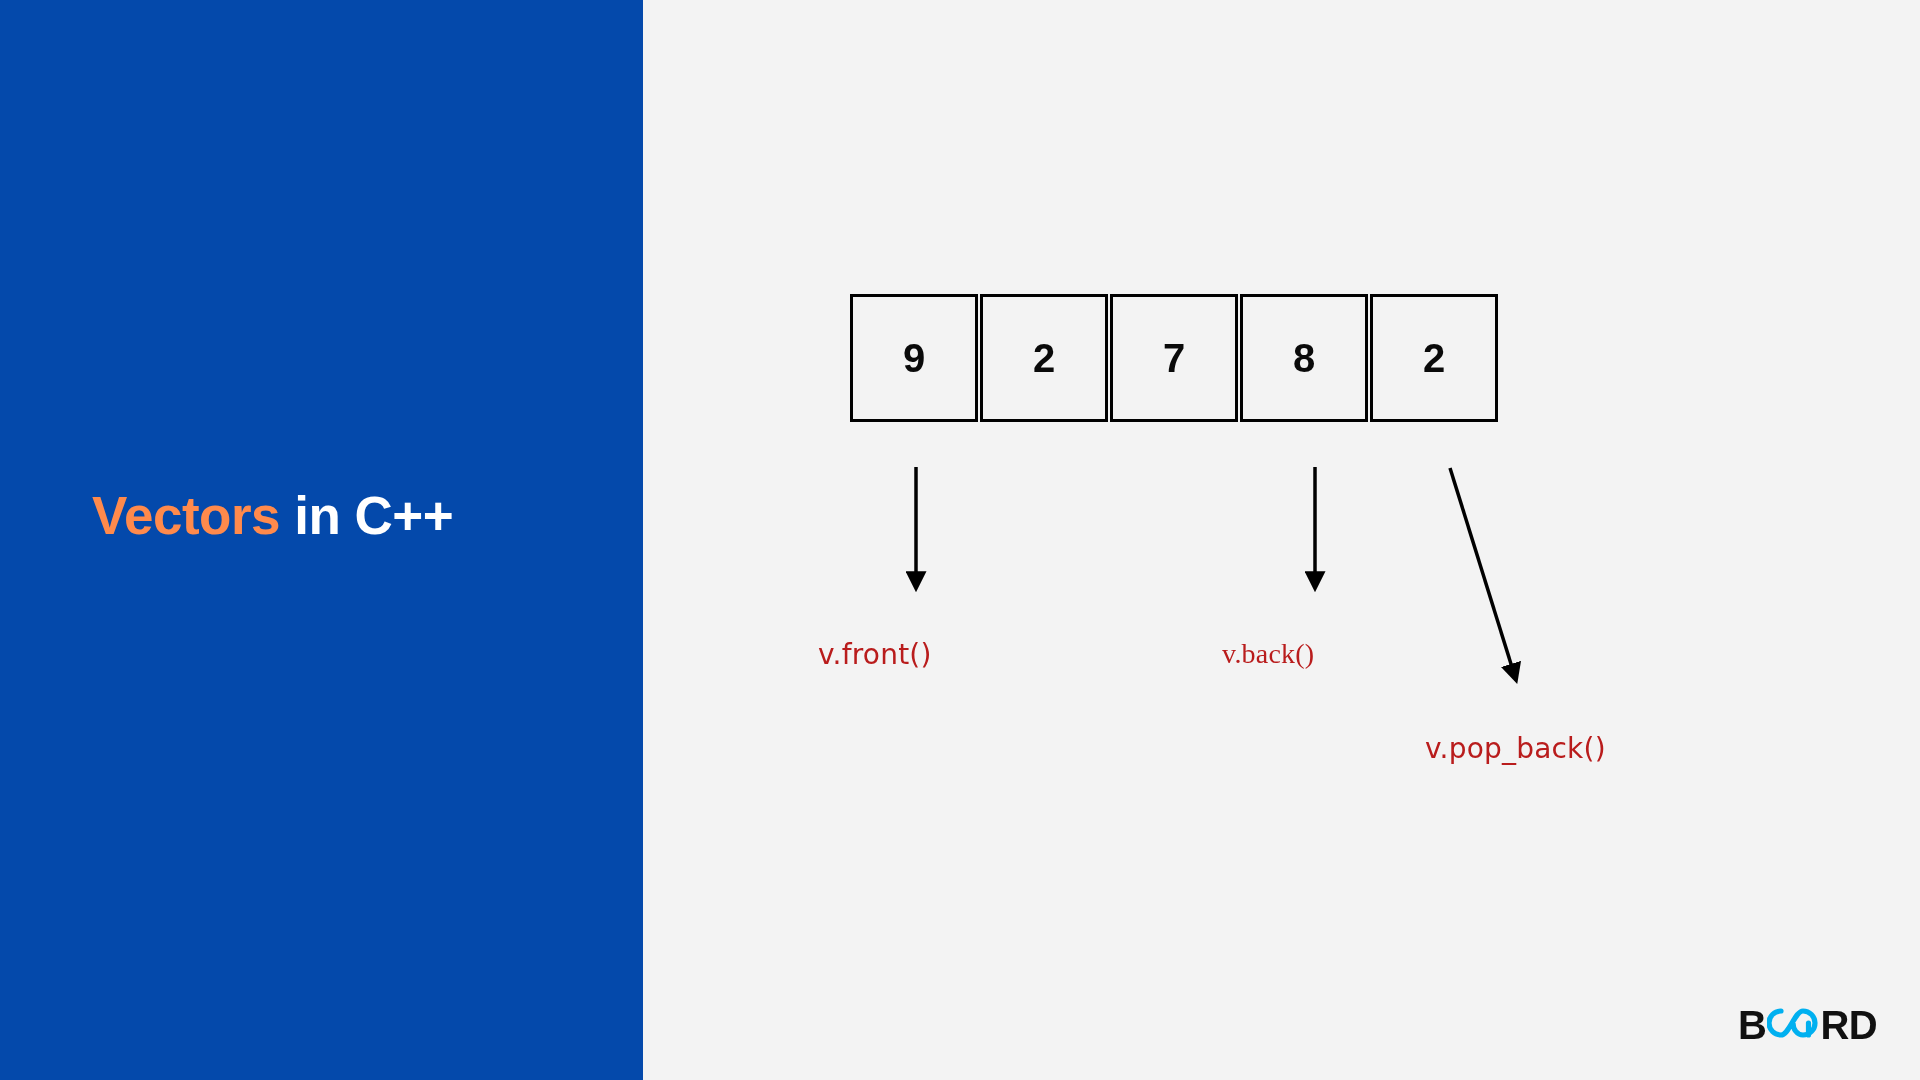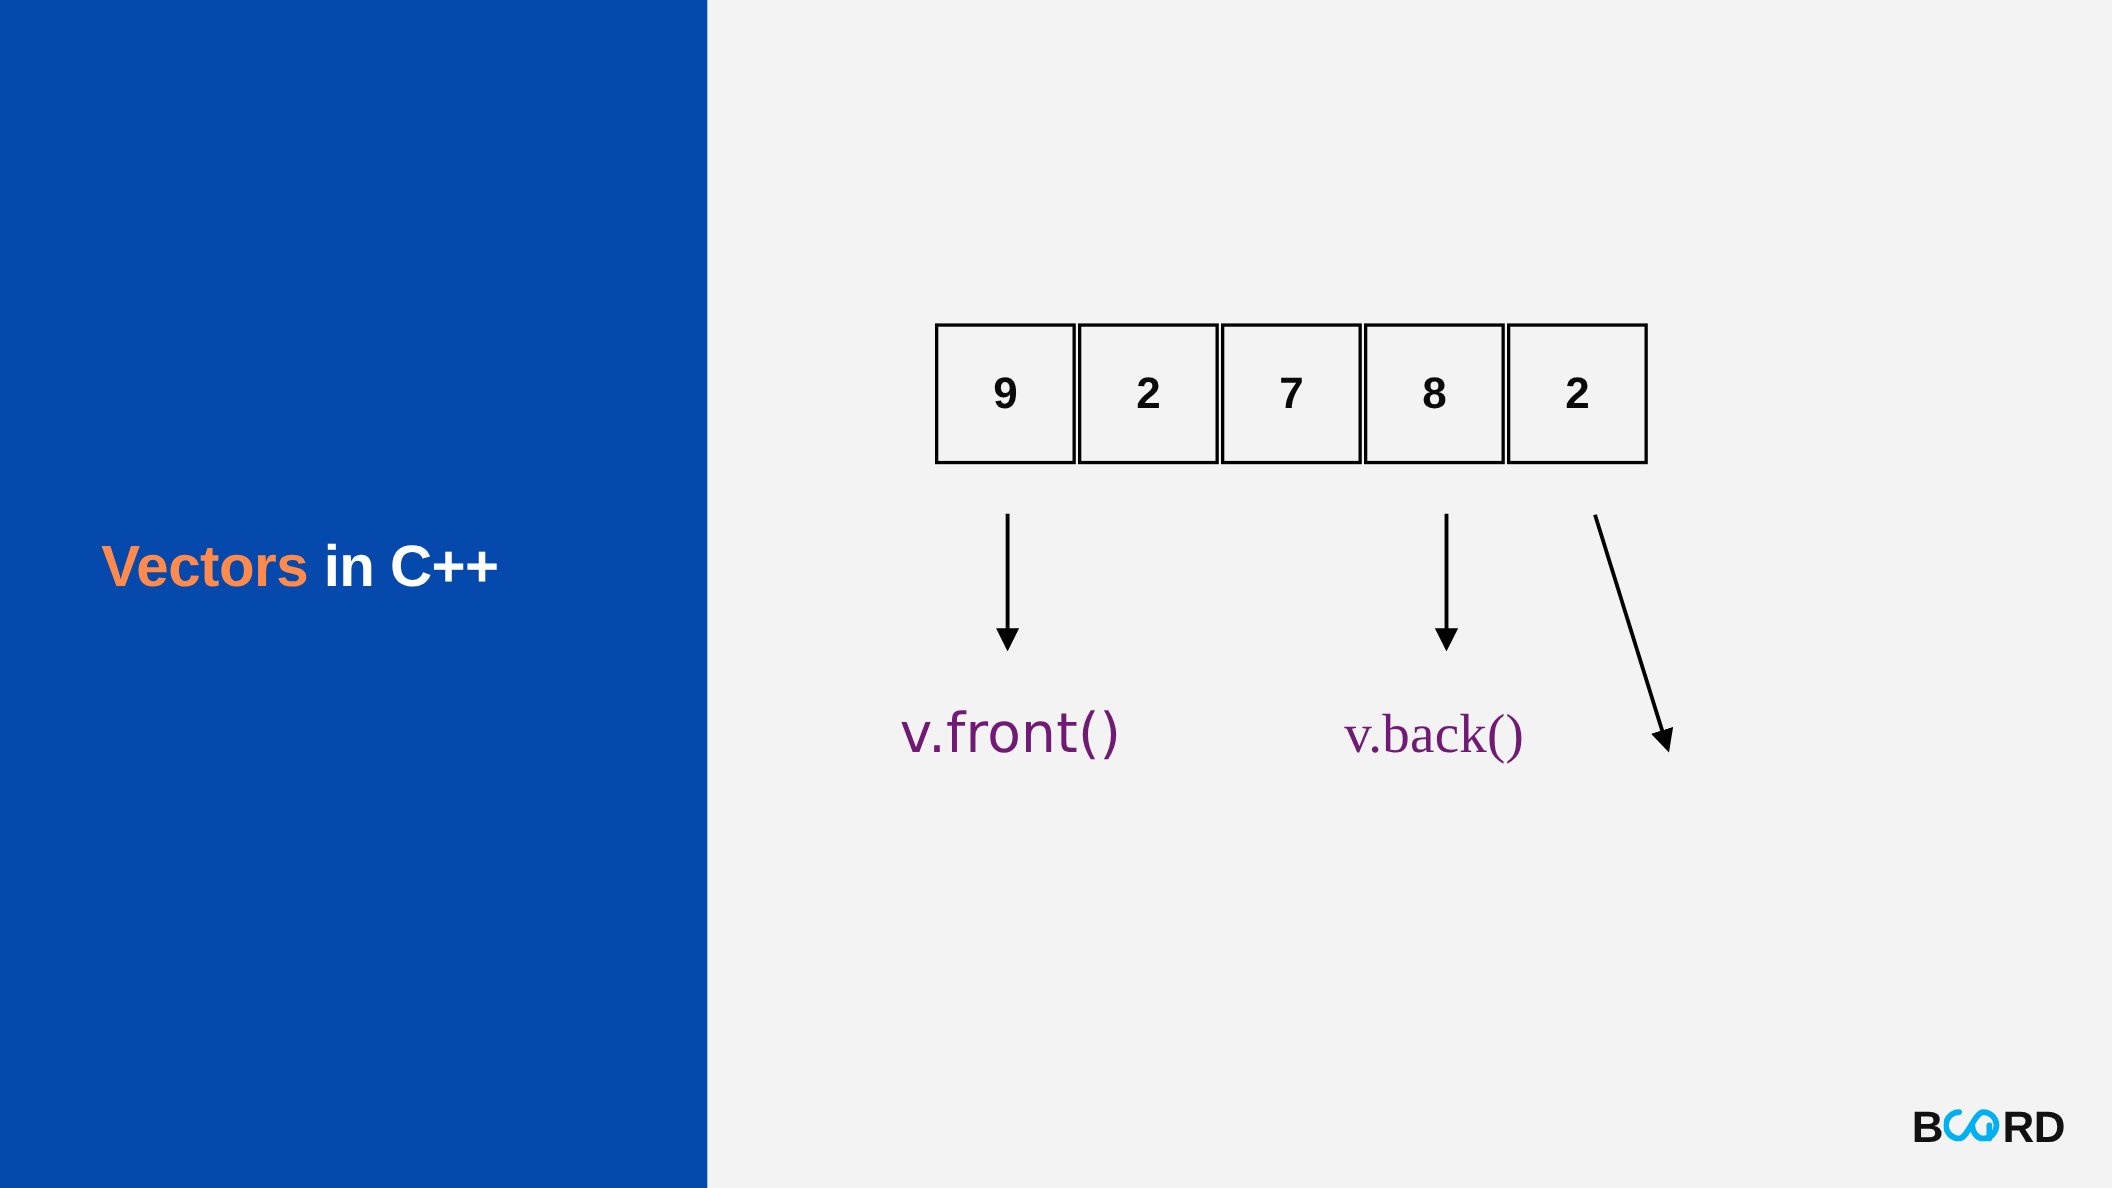--- a/index.html
+++ b/index.html
@@ -76,23 +76,23 @@
     top: 0;
     width: 1920px;
     height: 1080px;
     pointer-events: none;
   }
 
   
   .callout {
     position: absolute;
     font-family: "DejaVu Sans", sans-serif;
-    font-size: 50px;
+    font-size: 28px;
     font-weight: 400;
-    color: #701a75;
+    color: #b91c1c;
     white-space: nowrap;
     letter-spacing: 0.2px;
   }
   .callout-front { left: 818px;  top: 638px; }
   .callout-back  { left: 1222px; top: 638px; font-family: Liberation Serif, serif; }
   .callout-pop   { left: 1425px; top: 732px; }
 
   
   .logo {
     position: absolute;
@@ -149,20 +149,21 @@
         <path d="M 0 0 L 10 5 L 0 10 z" fill="#000000"></path>
       </marker>
     </defs>
     <line x1="916" y1="467" x2="916" y2="588" stroke="#000000" stroke-width="3.5" marker-end="url(#head)"></line>
     <line x1="1315" y1="467" x2="1315" y2="588" stroke="#000000" stroke-width="3.5" marker-end="url(#head)"></line>
     <line x1="1450" y1="468" x2="1516" y2="680" stroke="#000000" stroke-width="3.5" marker-end="url(#head)"></line>
   </svg>
 
   <div class="callout callout-front">v.front()</div>
   <div class="callout callout-back">v.back()</div>
+  <div class="callout callout-pop">v.pop_back()</div>
 
   <div class="logo">
     <span class="logo-text">B</span>
     <span class="logo-mark">
       <svg width="52" height="40" viewBox="0 0 52 40" aria-hidden="true">
         <path d="M 14 8 A 11 11 0 1 0 14 32 C 22 32 28 8 36 8 A 11 11 0 1 1 36 32 C 30 32 26 26 26 20" fill="none" stroke="#00b0f0" stroke-width="5.2" stroke-linecap="round" stroke-linejoin="round"></path>
         <line x1="41.5" y1="20" x2="41.5" y2="32" stroke="#00b0f0" stroke-width="5.2" stroke-linecap="round"></line>
       </svg>
     </span>
     <span class="logo-text">RD</span>

